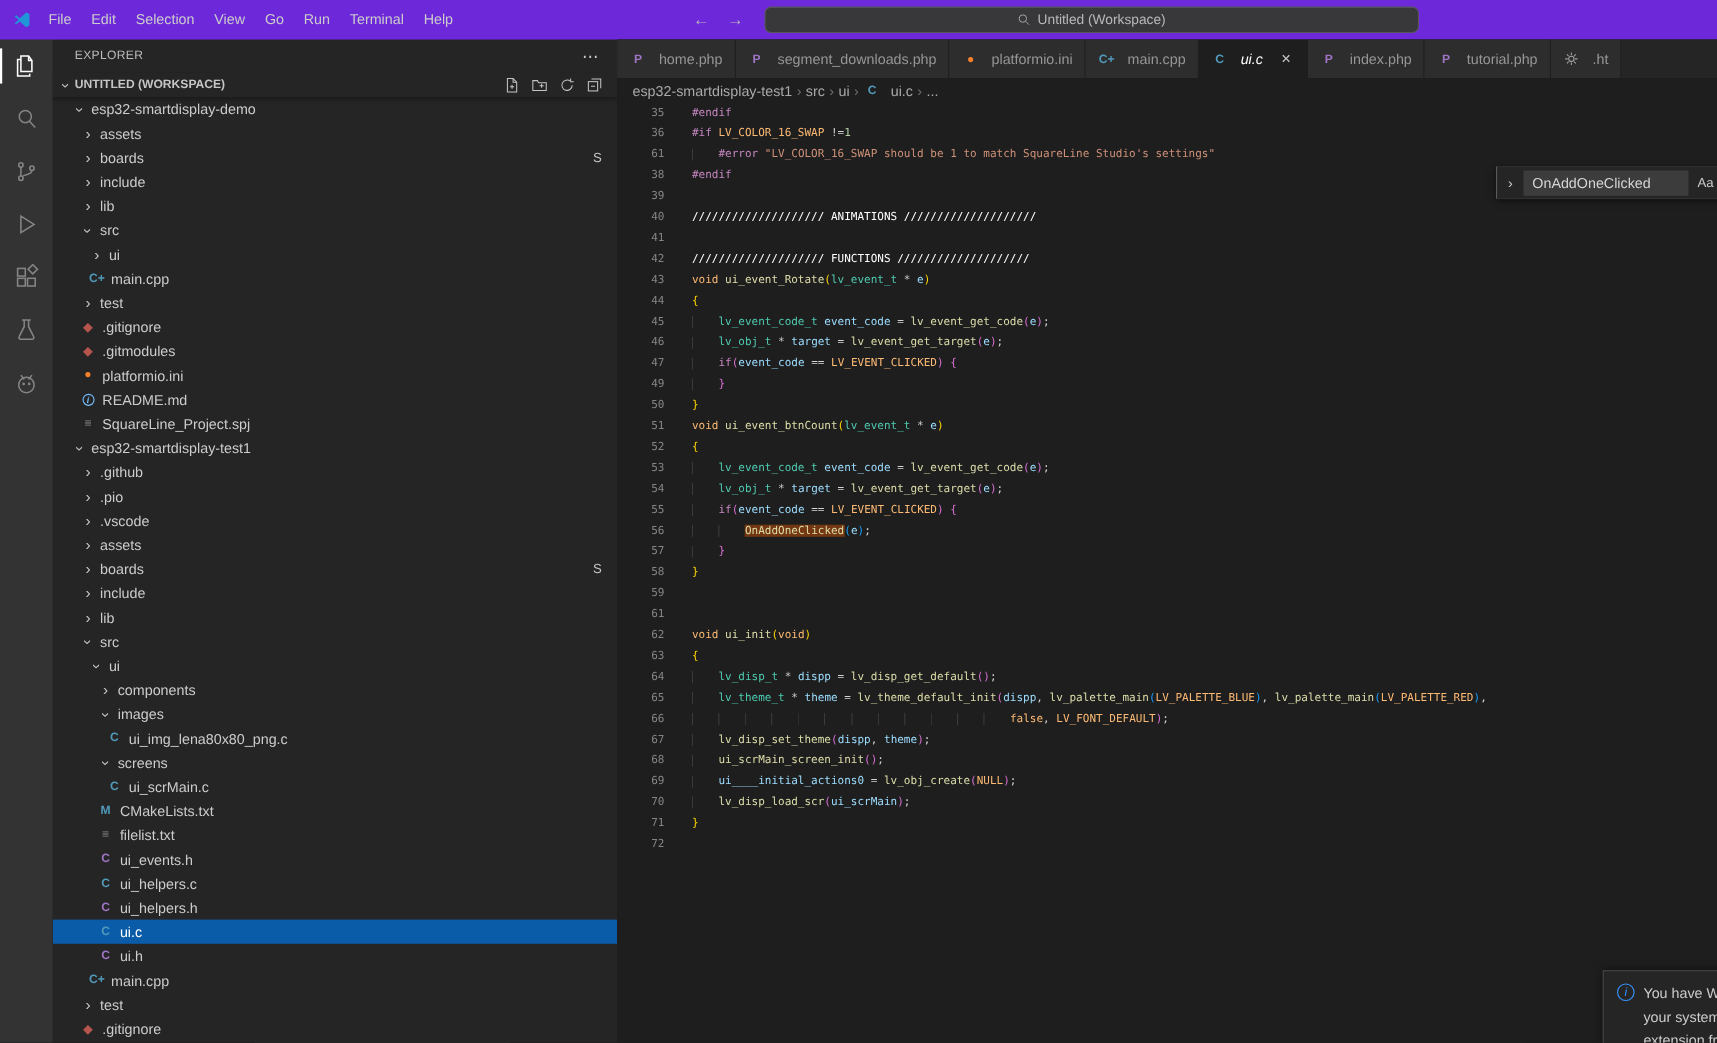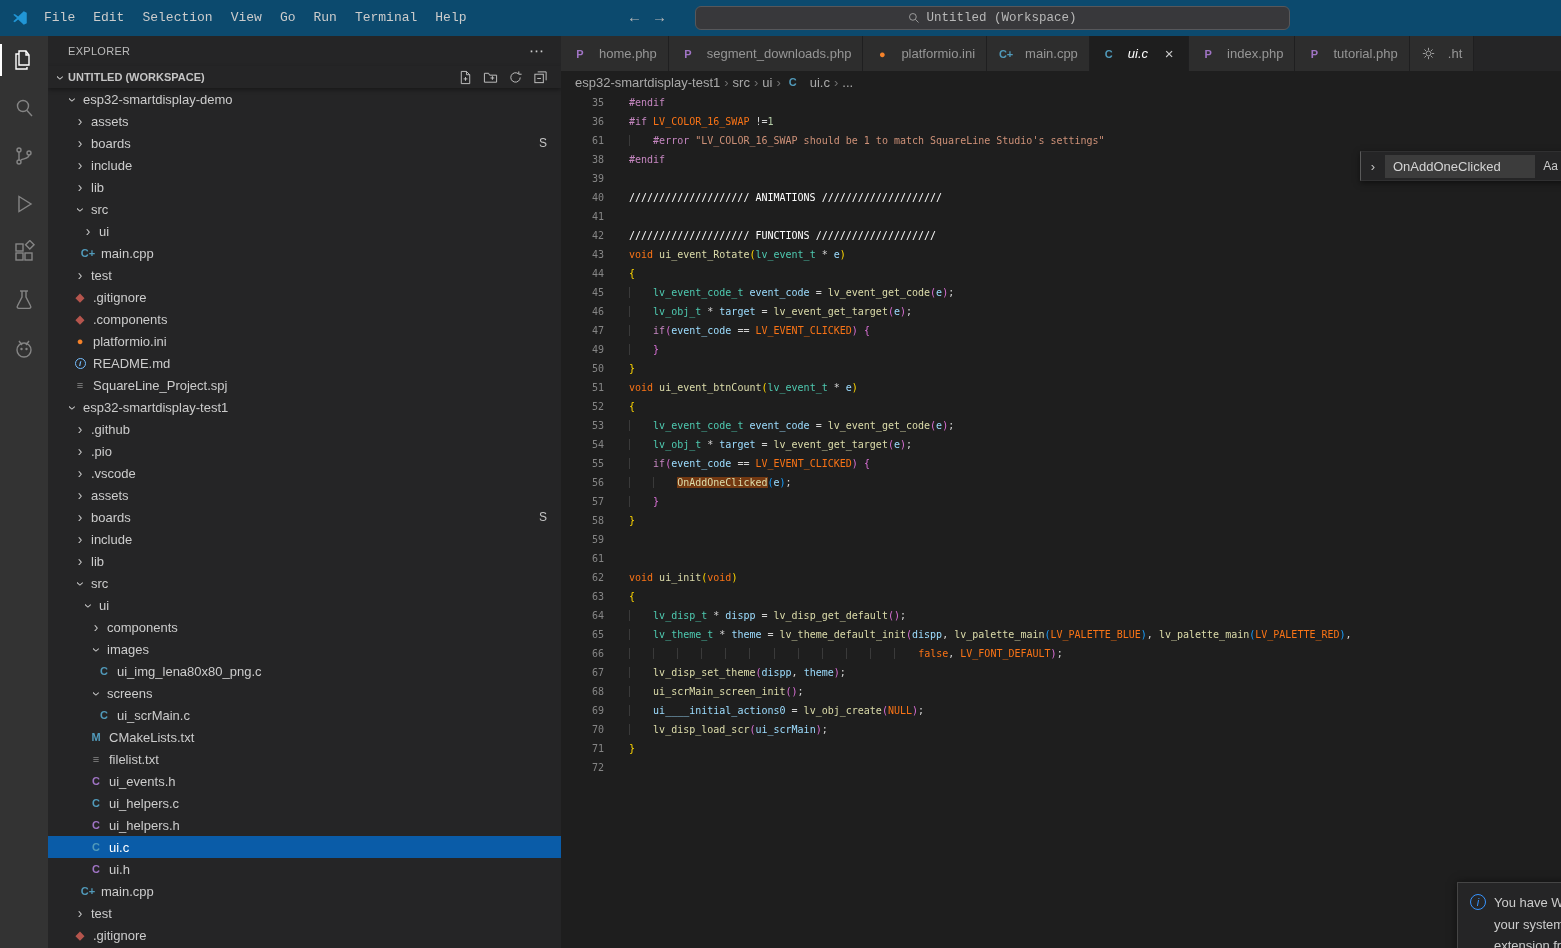--- a/index.html
+++ b/index.html
@@ -1,20 +1,20 @@
 <!DOCTYPE html>
 <html><head>
 <meta charset="utf-8">
 <style>
   * { margin:0; padding:0; box-sizing:border-box; }
   html,body { width:1561px; height:948px; overflow:hidden; }
   body { background:#1e1e1e; font-family:"Liberation Sans",sans-serif; color:#cccccc; position:relative; }
 
   
-  #titlebar { height:36px; background:#0c4a6e; display:flex; align-items:center; position:relative;font-family:Liberation Mono, monospace; }
+  #titlebar { height:36px; background:#6d28d9; display:flex; align-items:center; position:relative; }
   #logo { margin:0 6px 0 11px; display:flex; align-items:center; }
   #menubar { display:flex; }
   .menu-item { font-size:13px; color:#cccccc; padding:0 9px; line-height:36px; cursor:default; }
   #nav-arrows { position:absolute; left:630px; top:0; height:36px; display:flex; align-items:center; gap:16px; color:#b8b8b8; font-size:15px; }
   #command-center { position:absolute; left:695px; top:6px; width:595px; height:24px; background:#38383b; border:1px solid #57575a; border-radius:6px; display:flex; align-items:center; justify-content:center; gap:6px; font-size:12.5px; color:#b8b8b8; }
 
   
   #main { display:flex; height:912px; }
 
   
@@ -55,21 +55,21 @@
   .tab-close { margin-left:7px; color:#cccccc; font-size:15px; width:16px; text-align:center; border-radius:3px; cursor:pointer; }
 
   #breadcrumbs { height:22px; display:flex; align-items:center; font-size:13px; color:#a9a9a9; padding-left:14px; flex:none; }
   .bc-item { display:flex; align-items:center; gap:4px; cursor:pointer; }
   .bc-sep { color:#6f6f6f; margin:0 4px; }
 
   #code-area { flex:1; position:relative; overflow:hidden; }
   .code-line { display:flex; height:19px; line-height:19px; font-family:"DejaVu Sans Mono","Liberation Mono",monospace; font-size:10px; white-space:pre; }
   .ln { width:43px; text-align:right; color:#858585; flex:none; }
   .lc { padding-left:25px; }
-  .tk-kw{color:#C586C0} .tk-mac{color:#f97316} .tk-typ{color:#4EC9B0}
+  .tk-kw{color:#C586C0} .tk-mac{color:#fdba74} .tk-typ{color:#4EC9B0}
   .tk-fn{color:#DCDCAA} .tk-v{color:#9CDCFE} .tk-n{color:#B5CEA8}
   .tk-s{color:#CE9178} .tk-c{color:#ffffff} .tk-p{color:#D4D4D4}
   .tk-b1{color:#FFD700} .tk-b2{color:#DA70D6} .tk-b3{color:#179FFF}
   .tk-g{box-shadow:inset 1px 0 0 #3a3a3a}
   .tk-fnh{color:#DCDCAA; background:rgba(234,92,0,0.42);}
 
   
   #find-widget { position:absolute; left:799px; top:58px; width:420px; height:30px; background:#252526; border:1px solid #303031; border-left:1px solid #5a5a5a; box-shadow:0 2px 6px rgba(0,0,0,0.5); display:flex; align-items:center; padding:0 5px; gap:5px; z-index:5; }
   #find-chevron { color:#c5c5c5; width:14px; text-align:center; font-size:13px; cursor:pointer; }
   #find-input { height:23px; background:#3c3c3c; color:#d4d4d4; font-size:13px; display:flex; align-items:center; padding:0 8px; width:150px; cursor:text; }
@@ -247,21 +247,21 @@
           <span class="twistie">›</span>
           <span style="width: 3px;"></span>
           <span class="tree-label">test</span>
         </div>
         <div class="tree-row" style="padding-left: 24px;">
           <span class="file-icon" style="color: rgb(181, 85, 77);">◆</span>
           <span class="tree-label">.gitignore</span>
         </div>
         <div class="tree-row" style="padding-left: 24px;">
           <span class="file-icon" style="color: rgb(181, 85, 77);">◆</span>
-          <span class="tree-label">.components</span>
+          <span class="tree-label">.gitmodules</span>
         </div>
         <div class="tree-row" style="padding-left: 24px;">
           <span class="file-icon" style="color: rgb(245, 130, 42);">●</span>
           <span class="tree-label">platformio.ini</span>
         </div>
         <div class="tree-row" style="padding-left: 24px;">
           <span class="file-icon">
             <span class="circle-glyph" style="color: rgb(117, 190, 255);">i</span>
           </span>
           <span class="tree-label">README.md</span>

